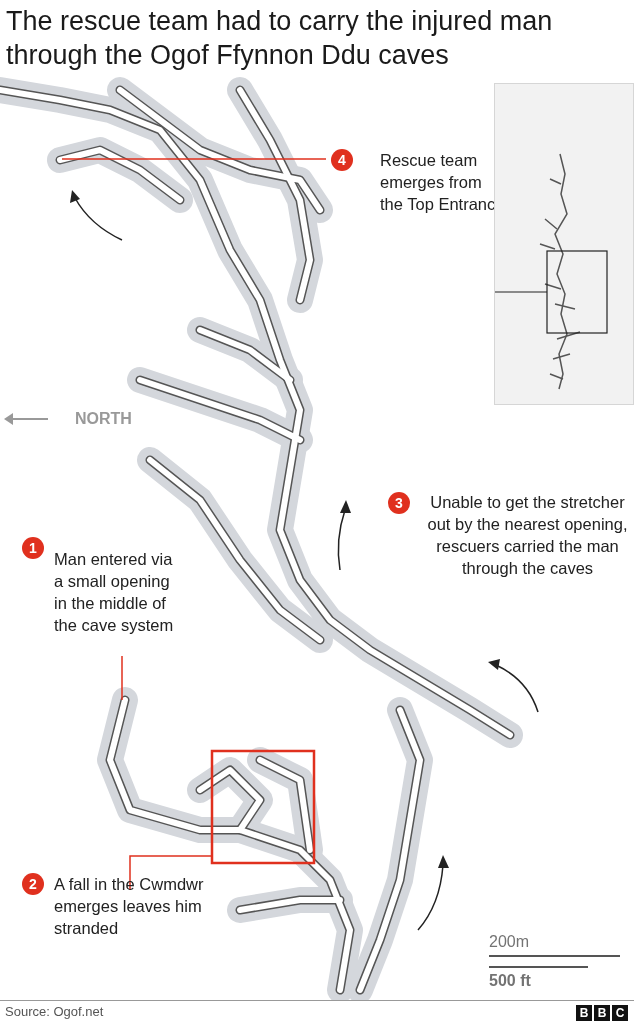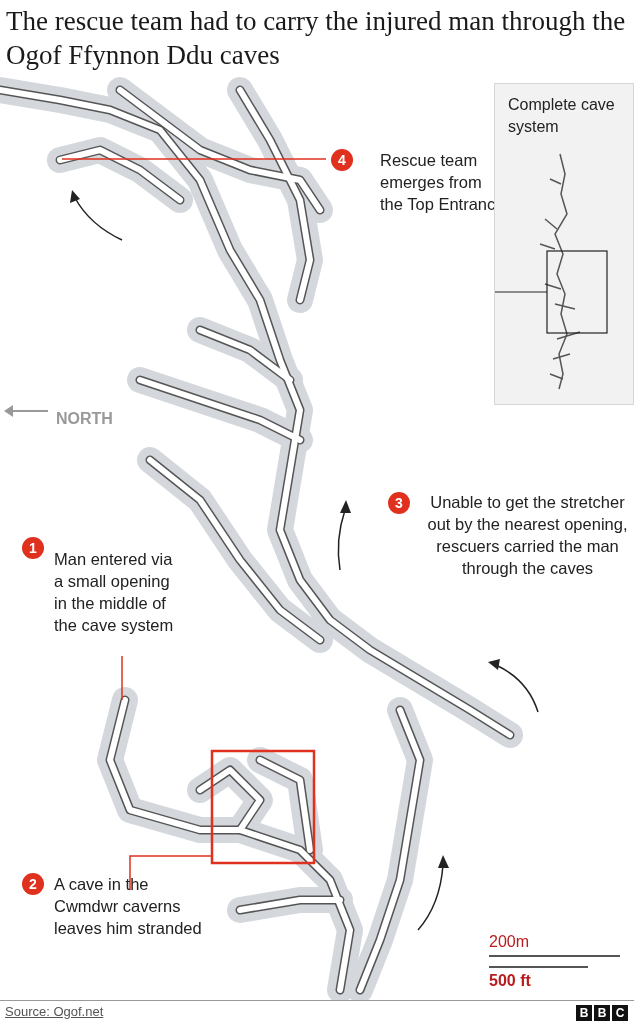--- a/index.html
+++ b/index.html
@@ -1,30 +1,30 @@
 <!DOCTYPE html>
 <html><head>
 <meta charset="utf-8">
 <style>
   html, body { margin:0; padding:0; background:#fff; }
   body { width:634px; height:1024px; position:relative; overflow:hidden; font-family:"Liberation Sans", sans-serif; color:#222; }
-  .title { position:absolute; left:6px; top:4px; width:620px; font-family:Liberation Serif, serif; font-size:27px; line-height:34px; color:#1a1a1a; margin:0; font-weight:normal; }
+  .title { position:absolute; left:6px; top:4px; width:620px; font-family:Liberation Sans, sans-serif; font-size:27px; line-height:34px; color:#1a1a1a; margin:0; font-weight:normal; }
   svg.map { position:absolute; left:0; top:0; }
   .label { position:absolute; font-size:16.5px; line-height:22px; color:#222; }
   .badge { position:absolute; width:22px; height:22px; border-radius:50%; background:#e0301e; color:#fff; font-weight:bold; font-size:14px; line-height:22px; text-align:center; }
-  .north { position:absolute; left:8px; top:410px; color:#999; font-weight:bold; font-size:16px; display:flex; align-items:flex-start; }
+  .north { position:absolute; left:8px; top:410px; color:#999; font-weight:bold; font-size:16px; display:flex; align-items:center;gap:19px; }
   .north .arrow { display:inline-block; width:40px; height:2px; background:#999; margin-right:8px; position:relative; }
   .north .arrow:before { content:""; position:absolute; left:-4px; top:-5px; border-right:9px solid #999; border-top:6px solid transparent; border-bottom:6px solid transparent; }
   .inset { position:absolute; left:494px; top:83px; width:140px; height:322px; background:#f2f2f2; border:1px solid #d6d6d6; box-sizing:border-box; }
   .inset-title { position:absolute; left:13px; top:10px; font-size:16px; line-height:22px; color:#222; }
   .footer-line { position:absolute; left:0; top:1000px; width:634px; height:1px; background:#999; }
-  .source { position:absolute; left:5px; top:1004px; font-size:13px; color:#555;text-decoration:underline; }
+  .source { position:absolute; left:5px; top:1004px; font-size:13px; color:#555; }
   .bbc { position:absolute; right:6px; top:1005px; display:flex; gap:2px; }
   .bbc span { display:block; width:16px; height:16px; background:#111; color:#fff; font-weight:bold; font-size:12px; line-height:16px; text-align:center; }
-  .scale-label { position:absolute; font-size:16px; color:#b91c1c; }
+  .scale-label { position:absolute; font-size:16px; color:#737373; }
 </style>
 </head>
 <body>
 
 <h1 class="title">The rescue team had to carry the injured man through the Ogof Ffynnon Ddu caves</h1>
 
 <svg class="map" width="634" height="1000" viewBox="0 0 634 1000">
   <g fill="none" stroke-linejoin="round" stroke-linecap="round">
 
     <g stroke="#d4d7dc" stroke-width="26">
@@ -98,30 +98,29 @@
 
 <div class="north">
   <span class="arrow"></span>
   <span>NORTH</span>
 </div>
 
 <div class="badge" style="left:22px;top:537px;">1</div>
 <div class="label" style="left:54px;top:548px;width:130px;">Man entered via a small opening in the middle of the cave system</div>
 
 <div class="badge" style="left:22px;top:873px;">2</div>
-<div class="label" style="left:54px;top:873px;width:150px;">A cave in the Cwmdwr caverns leaves him stranded</div>
+<div class="label" style="left:54px;top:873px;width:150px;">A fall in the Cwmdwr emerges leaves him stranded</div>
 
 <div class="badge" style="left:388px;top:492px;">3</div>
 <div class="label" style="left:425px;top:491px;width:205px;text-align:center;">Unable to get the stretcher out by the nearest opening, rescuers carried the man through the caves</div>
 
 <div class="badge" style="left:331px;top:149px;">4</div>
 <div class="label" style="left:380px;top:149px;width:125px;">Rescue team emerges from the Top Entrance</div>
 
 <div class="inset">
-  <div class="inset-title">Complete cave system</div>
   <svg width="140" height="322" style="position:absolute;left:0;top:0;">
     <g stroke="#555" stroke-width="1.5" fill="none">
       <path d="M65 70 L70 90 L66 110 L72 130 L60 150 L68 170 L62 190 L70 210 L66 230 L72 250 L64 270 L68 290 L64 305"></path>
       <path d="M55 95 L66 100 M50 135 L62 145 M45 160 L60 165 M50 200 L66 205 M60 220 L80 225 M62 255 L85 248 M58 275 L75 270 M55 290 L68 295"></path>
     </g>
     <rect x="52" y="167" width="60" height="82" stroke="#222" stroke-width="1.2" fill="none"></rect>
     <line x1="0" y1="208" x2="52" y2="208" stroke="#222" stroke-width="1.2"></line>
   </svg>
 </div>
 

